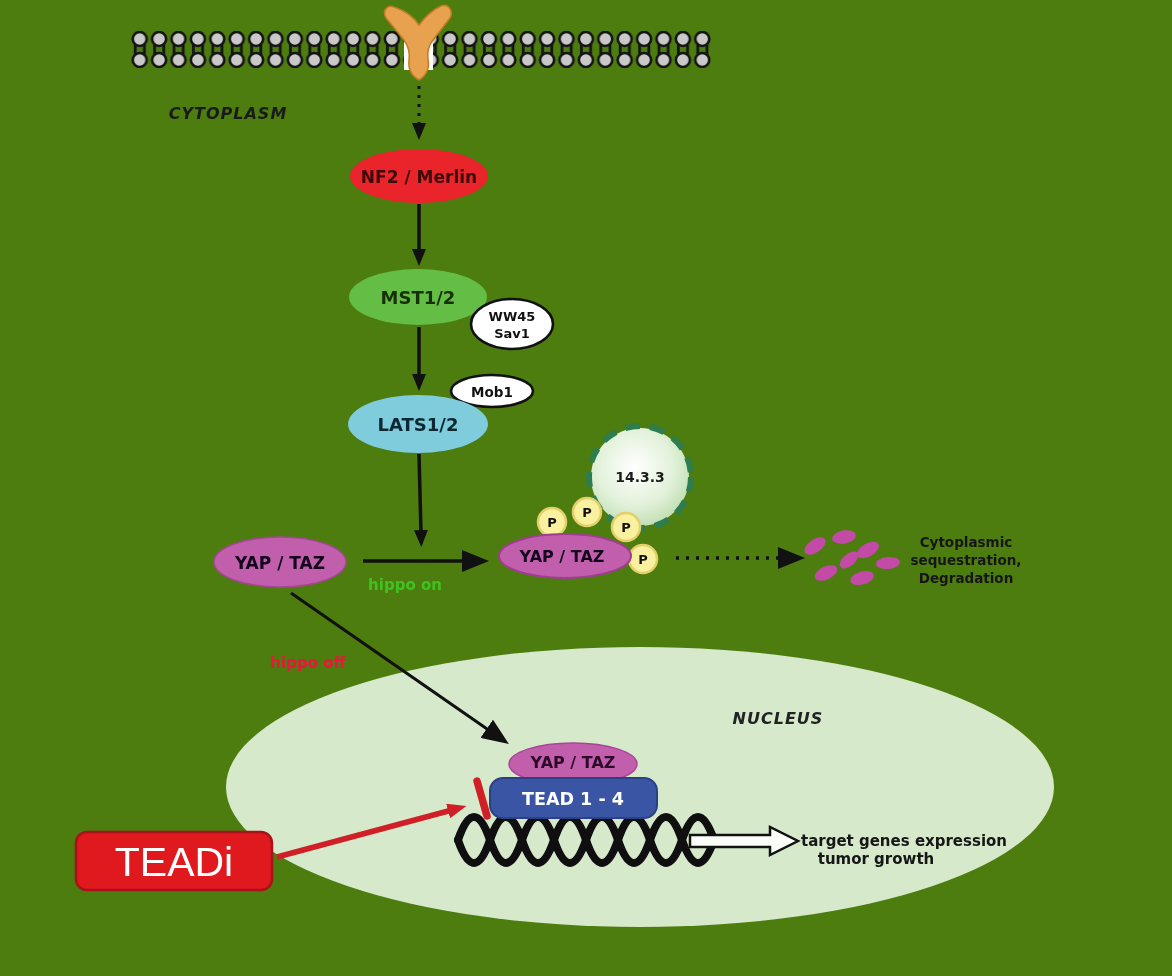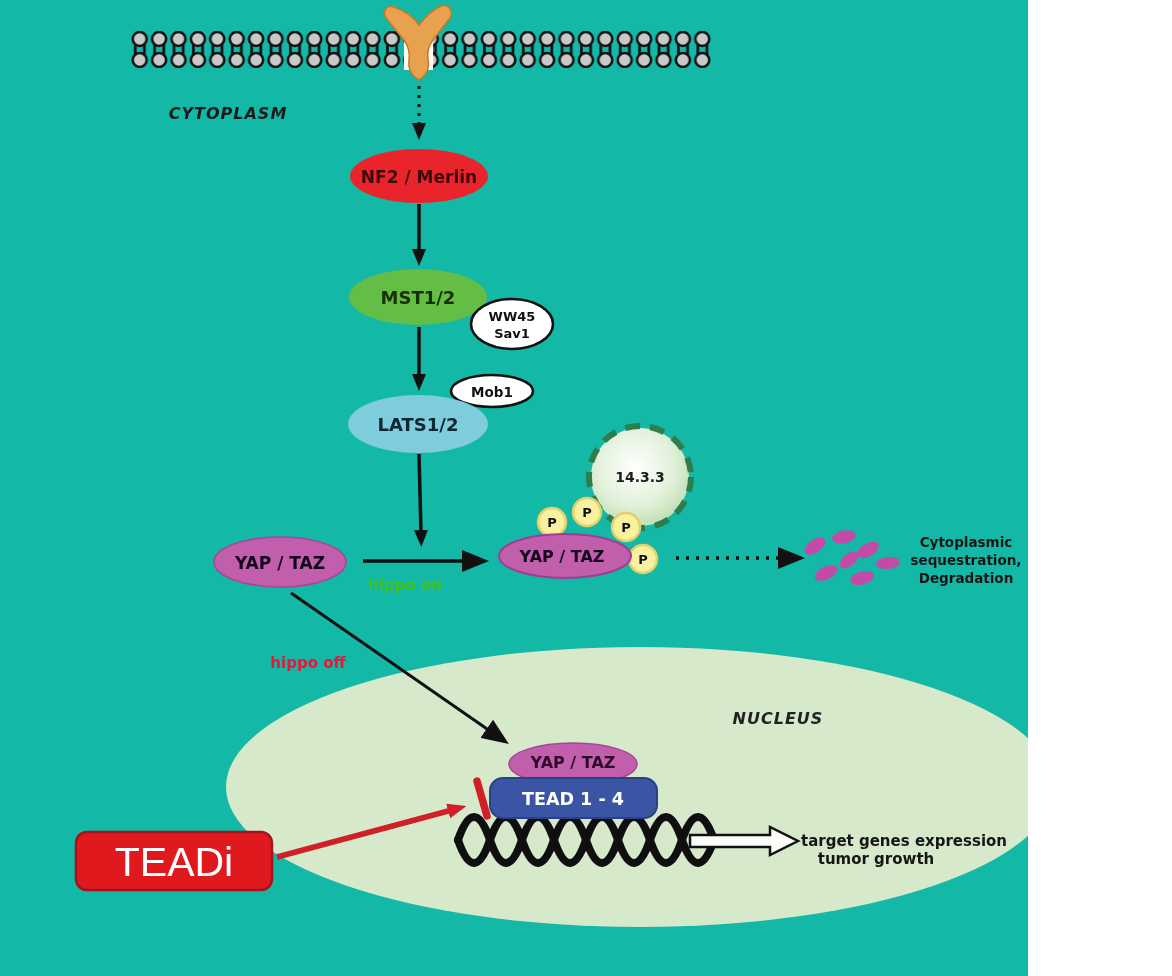--- a/index.html
+++ b/index.html
@@ -1,16 +1,16 @@
 <!DOCTYPE html>
 <html><head>
 <meta charset="utf-8">
 <style>
   html,body{margin:0;padding:0;background:#ffffff;}
-  .stage{position:relative;width:1028px;height:976px;background:#14b8a6;overflow:hidden;
+  .stage{position:relative;width:1172px;height:976px;background:#4d7c0f;overflow:hidden;
          font-family:"DejaVu Sans",sans-serif;text-align:center;}
   svg{display:block;}
   text{font-family:"DejaVu Sans",sans-serif;}
   .b{font-weight:bold;}
   .it{font-style:italic;}
   .teadi-txt{font-family:"Liberation Sans",sans-serif;font-weight:500;}
 </style>
 </head>
 <body>
 

